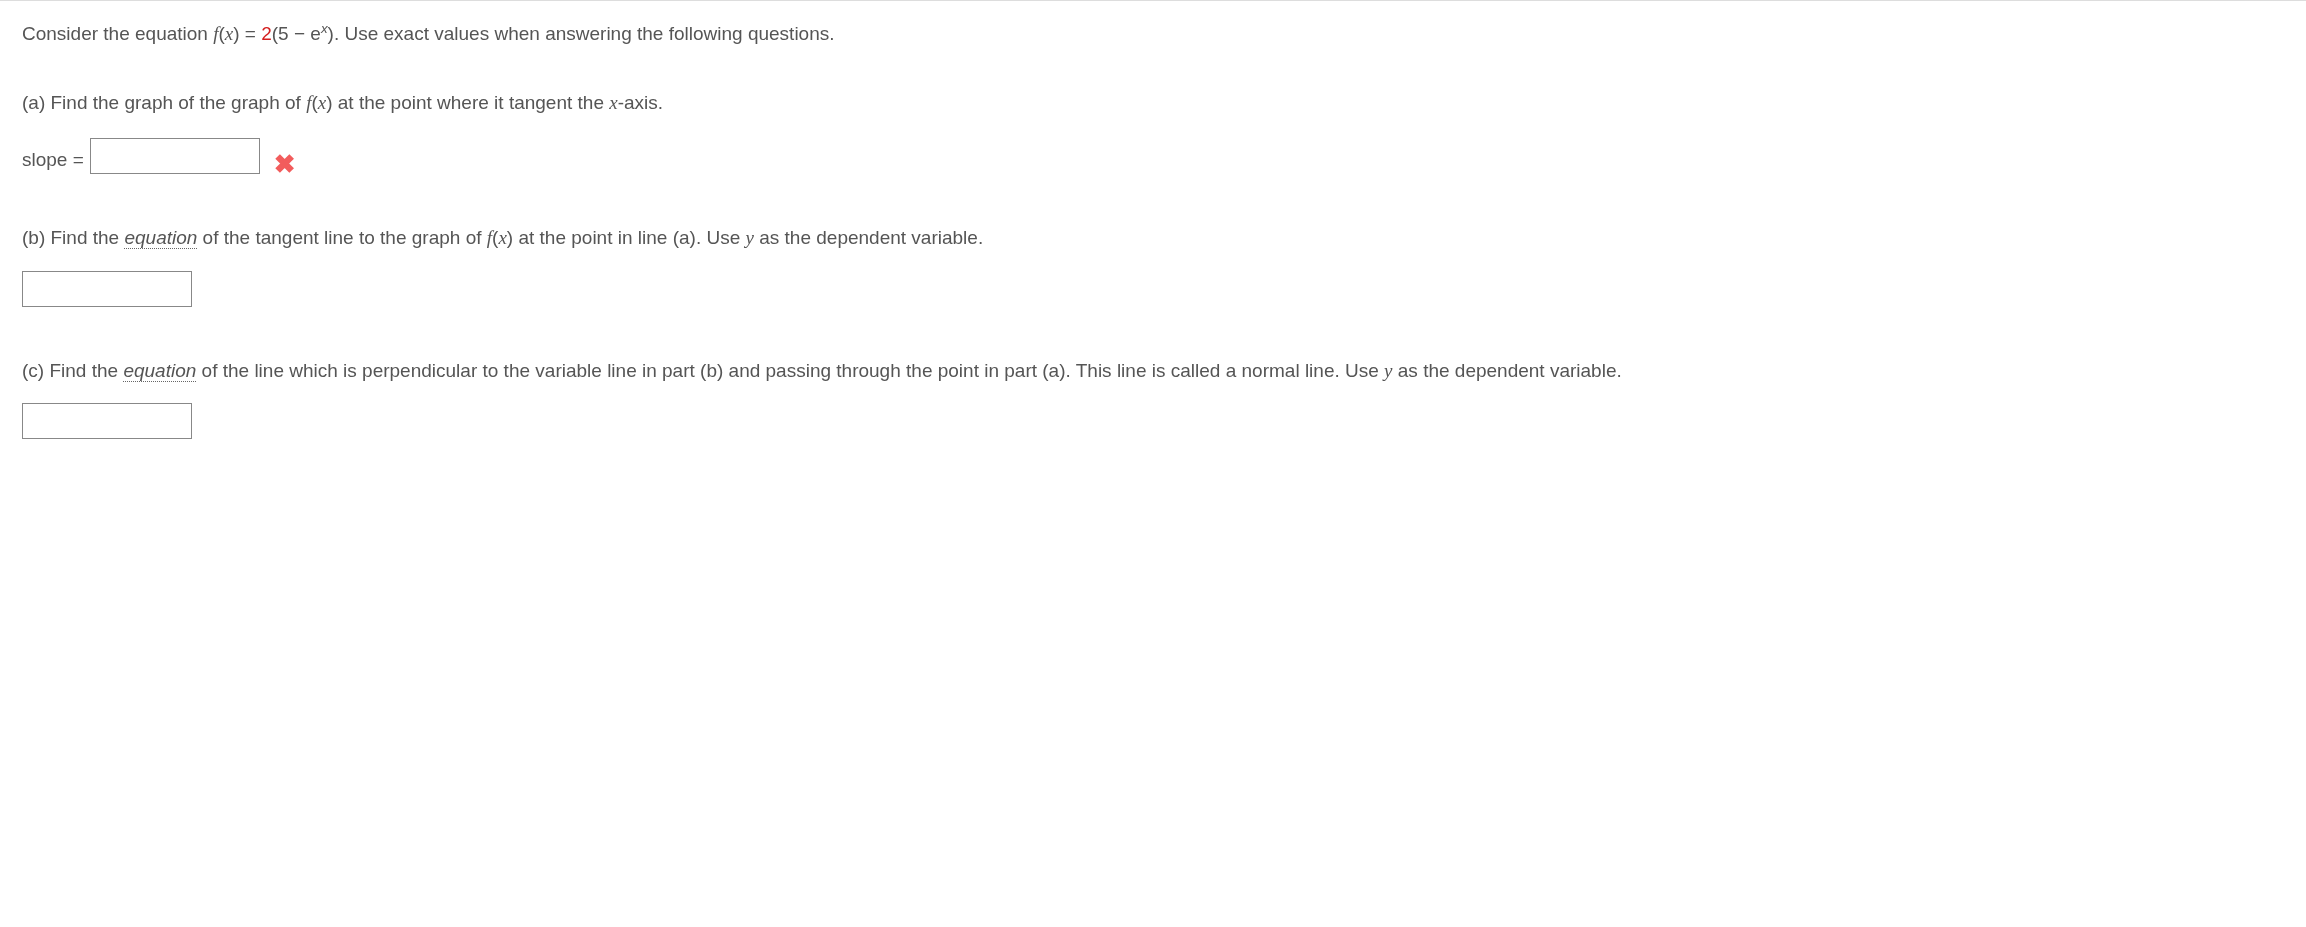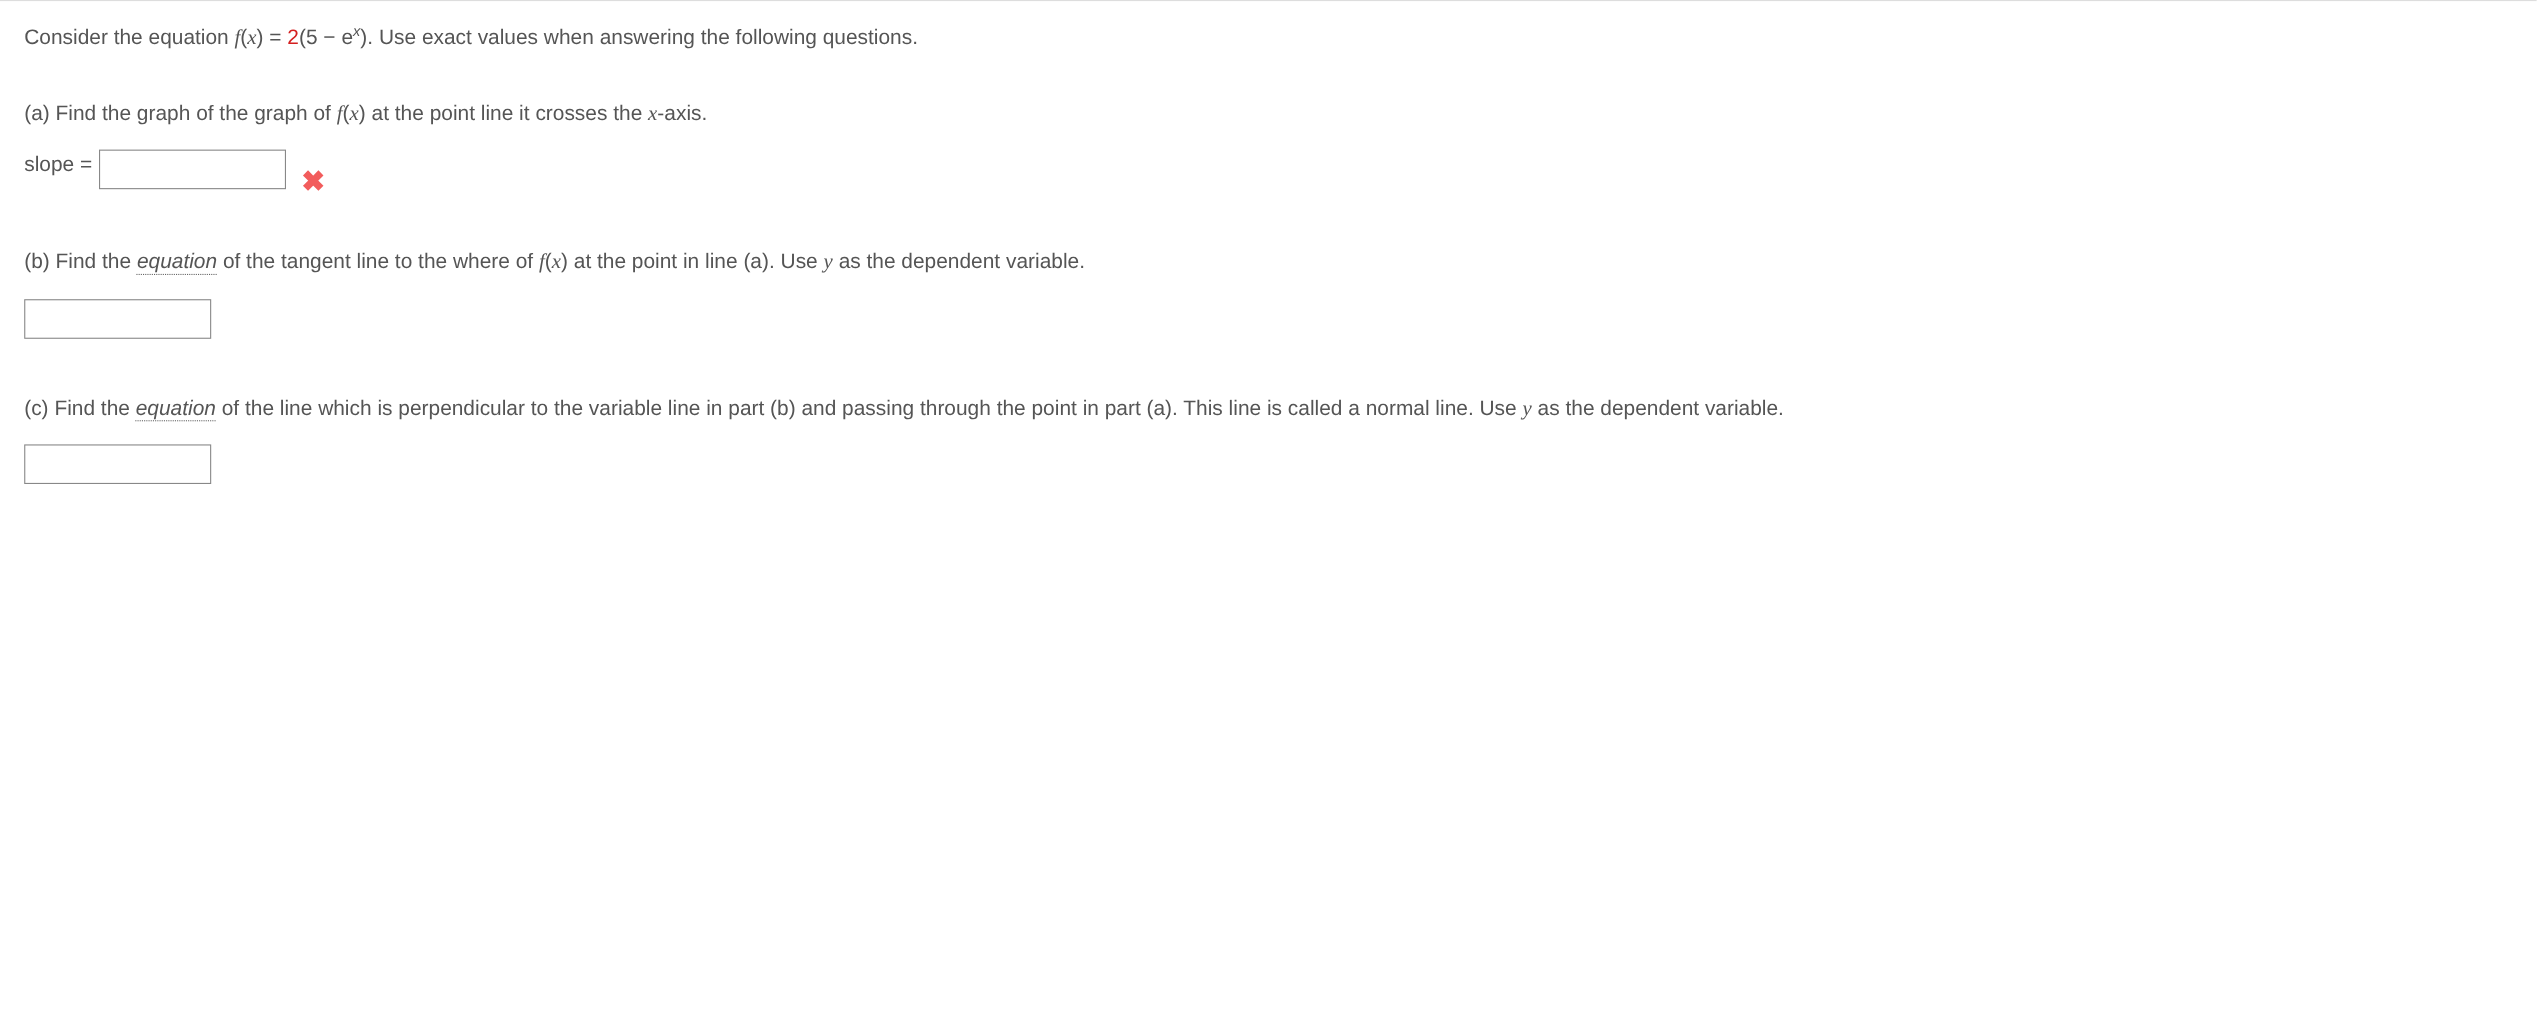--- a/index.html
+++ b/index.html
@@ -15,21 +15,21 @@
     margin-bottom: 40px;
   }
   .part {
     margin-bottom: 50px;
   }
   .part-prompt {
     margin-bottom: 18px;
   }
   .answer-row {
     display: flex;
-    align-items: flex-start;
+    align-items: flex-end;
     gap: 6px;
   }
   .answer-label {
     color: #555;
   }
   .answer-input {
     width: 160px;
     height: 30px;
     border: 1px solid #888;
     background: #fff;
@@ -70,32 +70,32 @@
 </style>
 </head>
 <body>
 
 <div class="question-intro">
   <span>Consider the equation </span><span class="math-italic">f</span><span>(</span><span class="math-italic">x</span><span>) = </span><span class="coef">2</span><span>(5 − e</span><sup>x</sup><span>). </span><span>Use exact values when answering the following questions.</span>
 </div>
 
 <div class="part">
   <div class="part-prompt">
-    <span>(a) Find the graph of the graph of </span><span class="math-italic">f</span><span>(</span><span class="math-italic">x</span><span>) </span><span>at the point line it crosses the </span><span class="math-italic">x</span><span>-axis.</span>
+    <span>(a) Find the graph of the graph of </span><span class="math-italic">f</span><span>(</span><span class="math-italic">x</span><span>) </span><span>at the point where it tangent the </span><span class="math-italic">x</span><span>-axis.</span>
   </div>
   <div class="answer-row">
     <span class="answer-label">slope = </span>
     <input type="text" class="answer-input" value="" style="">
     <span class="x-icon">✖</span>
   </div>
 </div>
 
 <div class="part">
   <div class="part-prompt">
-    <span>(b) Find the </span><span class="underdot">equation</span><span> of the tangent line to the where of </span><span class="math-italic">f</span><span>(</span><span class="math-italic">x</span><span>) </span><span>at the point in line (a). Use </span><span class="math-italic">y</span><span> as the dependent variable.</span>
+    <span>(b) Find the </span><span class="underdot">equation</span><span> of the tangent line to the graph of </span><span class="math-italic">f</span><span>(</span><span class="math-italic">x</span><span>) </span><span>at the point in line (a). Use </span><span class="math-italic">y</span><span> as the dependent variable.</span>
   </div>
   <div class="answer-row">
     <input type="text" class="answer-input-small" value="" style="">
   </div>
 </div>
 
 <div class="part">
   <div class="part-prompt">
     <span>(c) Find the </span><span class="underdot">equation</span><span> of the line which is perpendicular to the variable line in part (b) and passing through the point in part (a). This line is called a normal line. Use </span><span class="math-italic">y</span><span> as the dependent variable.</span>
   </div>

